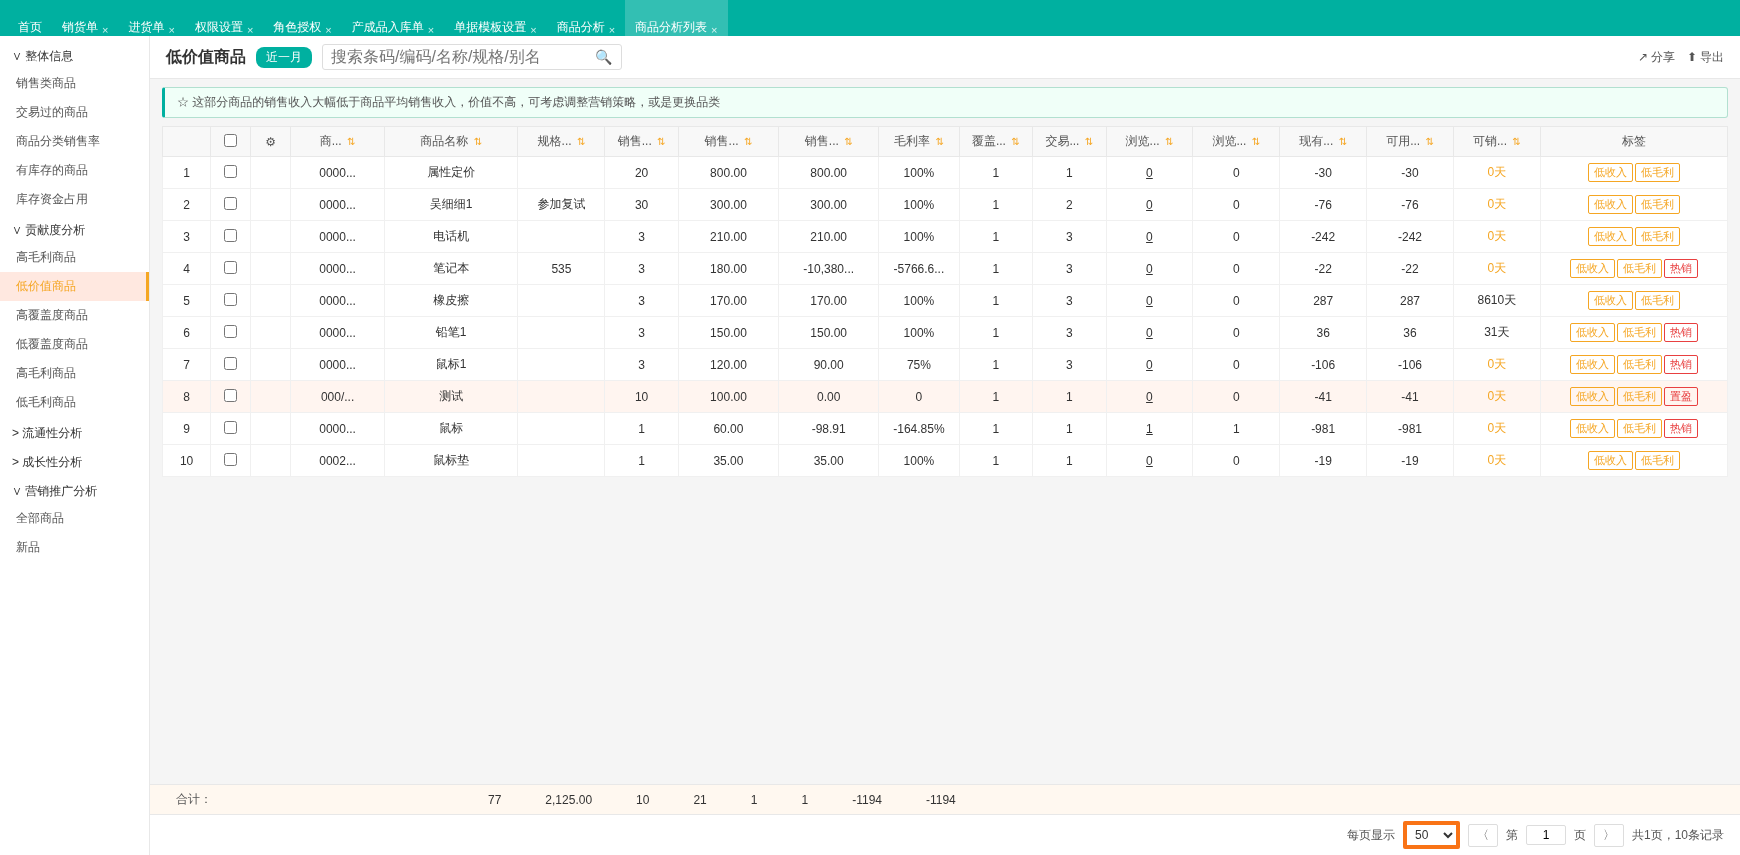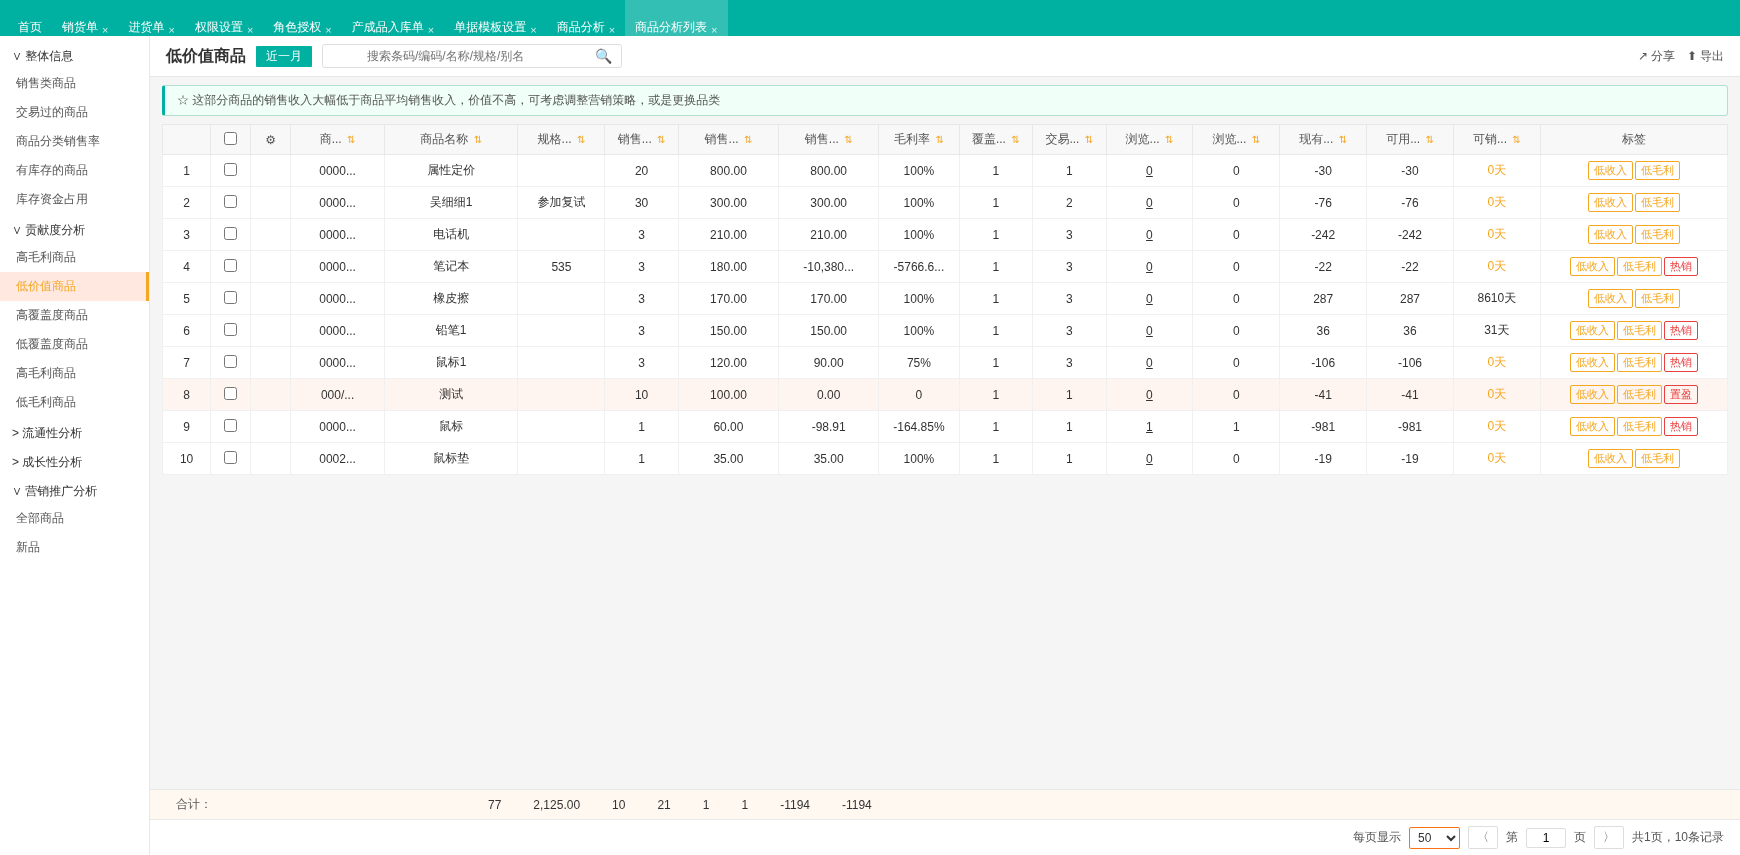--- a/index.html
+++ b/index.html
@@ -81,41 +81,40 @@
     .page-title {
       font-size: 16px;
       font-weight: 600;
       color: #333;
     }
     .filter-btn {
       background: #00b0a0;
       color: #fff;
       border: none;
       padding: 2px 10px;
-      border-radius: 1px;
+      border-radius: 8px;
       cursor: pointer;
       font-size: 12px;
     }
     .search-box {
       display: flex;
       align-items: center;
       border: 1px solid #ddd;
       border-radius: 3px;
       padding: 3px 8px;
       background: #fff;
       flex: 1;
       max-width: 300px;
     }
     .search-box input {
       border: none;
       outline: none;
-      font-size: 12px;
+      font-size: 16px;
       width: 100%;
       color: #333;
-      margin-left: 36px;
     }
     .search-icon { color: #f5a623; font-size: 14px; }
     .header-right {
       margin-left: auto;
       display: flex;
       gap: 12px;
       align-items: center;
     }
     .header-action-btn {
       display: flex;
@@ -188,37 +187,37 @@
     
     .footer-bar {
       background: #fff8f0;
       border-top: 1px solid #e8e8e8;
       padding: 6px 26px;
       display: flex;
       align-items: center;
       flex-shrink: 0;
     }
     .footer-label { color: #555; font-weight: 500; margin-right: 16px; }
-    .footer-values { display: flex; gap: 32px; flex: 1; }
+    .footer-values { display: flex; gap: 44px; flex: 1; }
     .footer-val { color: #333; }
 
     
     .pagination {
       background: #fff;
       border-top: 1px solid #e8e8e8;
       padding: 6px 16px;
       display: flex;
       align-items: center;
       justify-content: flex-end;
       gap: 8px;
       flex-shrink: 0;
     }
     .pagination span { color: #555; }
     .page-size-select {
-      border: 1px solid #f97316;
+      border: 4px solid #f97316;
       padding: 2px 4px;
       border-radius: 2px;
       color: #333;
       background: #fff;
     }
     .page-btn {
       border: 1px solid #ddd;
       background: #fff;
       padding: 2px 8px;
       cursor: pointer;

